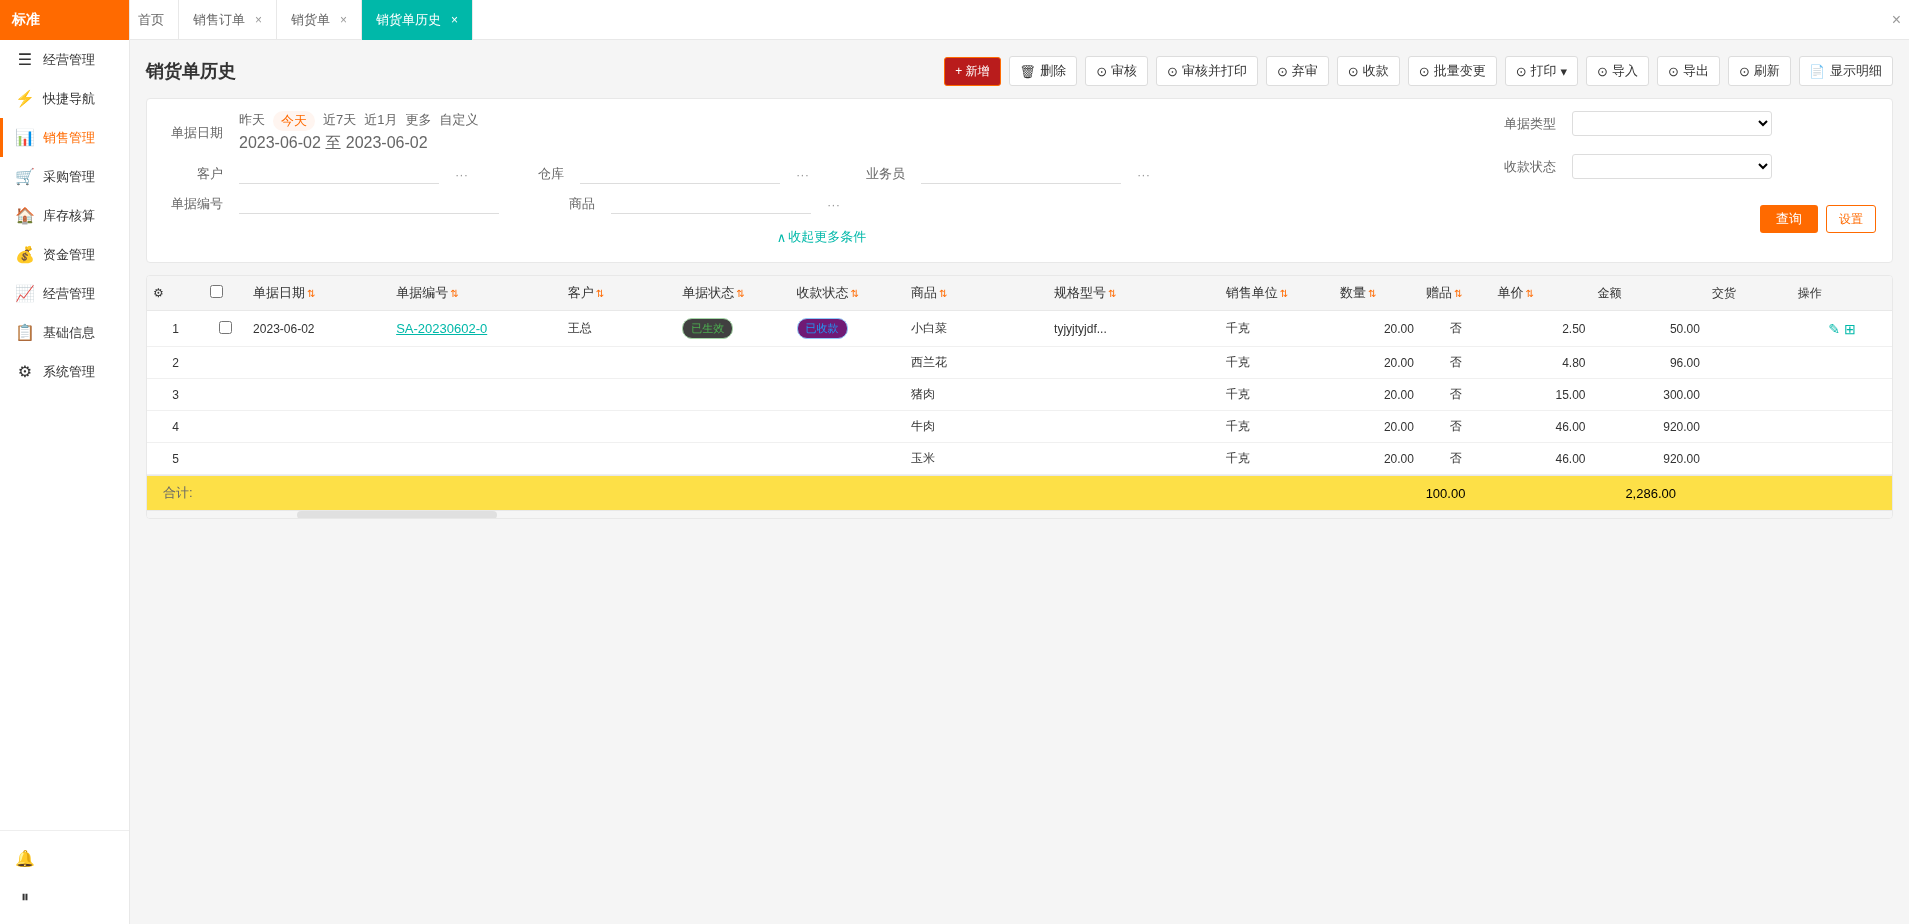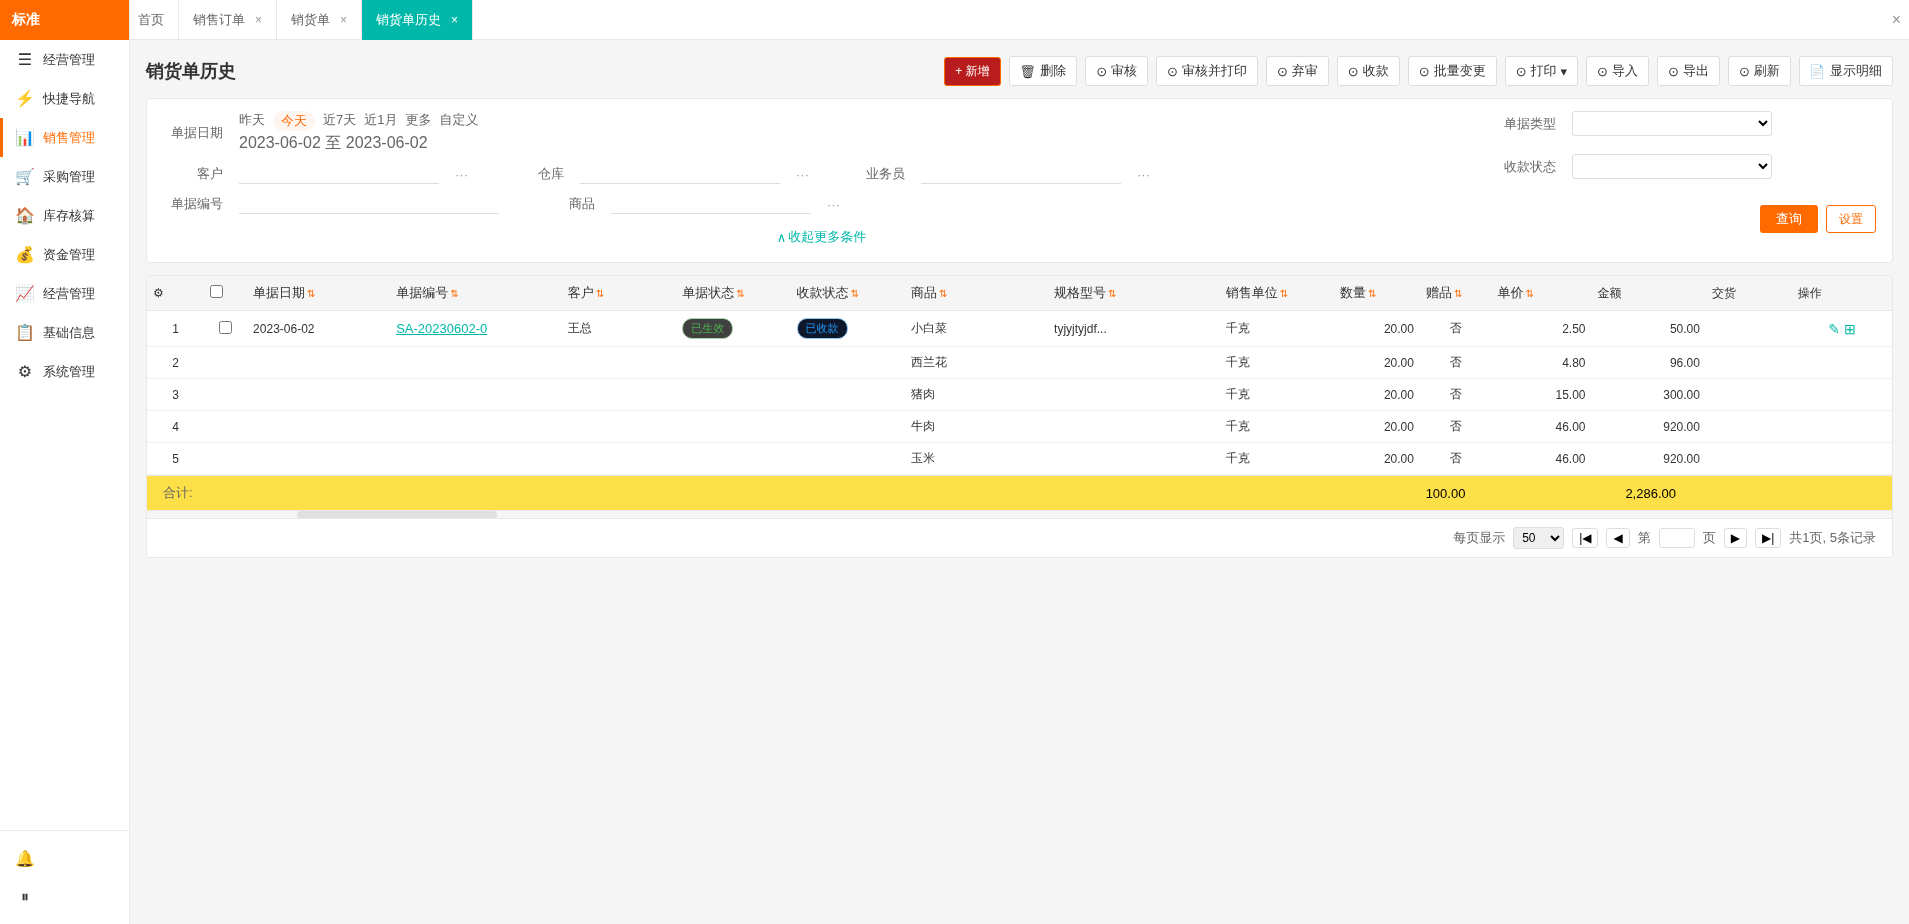--- a/index.html
+++ b/index.html
@@ -242,21 +242,21 @@
       font-size: 12px;
       color: #333;
     }
     .status-badge {
       display: inline-block;
       padding: 2px 8px;
       border-radius: 10px;
       font-size: 11px;
     }
     .status-active { background: #404040; color: #4caf50; border: 1px solid #a5d6a7; }
-    .status-paid { background: #0f172a; color: #2196f3; border: 1px solid #90caf9; }
+    .status-paid { background: #701a75; color: #2196f3; border: 1px solid #90caf9; }
     .link-text { color: #00b8a9; cursor: pointer; text-decoration: underline; }
     
     
     .summary-row {
       background: #fde047;
       border-top: 1px solid #e8e8e8;
       display: flex;
       align-items: center;
       padding: 8px 16px;
     }
@@ -749,32 +749,16 @@
         <div style="display:flex; flex:1; justify-content:flex-end; gap:160px; padding-right:200px;">
           <span>100.00</span>
           <span>2,286.00</span>
         </div>
       </div>
 
       <div class="scrollbar-area">
         <div class="scrollbar-track"></div>
       </div>
 
-      <div class="pagination">
-        <span>每页显示</span>
-        <select class="page-size-select">
-          <option value="50">50</option>
-          <option value="20">20</option>
-          <option value="100">100</option>
-        </select>
-        <button class="page-btn">|◀</button>
-        <button class="page-btn">◀</button>
-        <span>第</span>
-        <input class="page-input" type="text" style="">
-        <span>页</span>
-        <button class="page-btn">▶</button>
-        <button class="page-btn">▶|</button>
-        <span>共1页, 5条记录</span>
-      </div>
     </div>
 
   </div>
 </div>
 
 </body></html>

